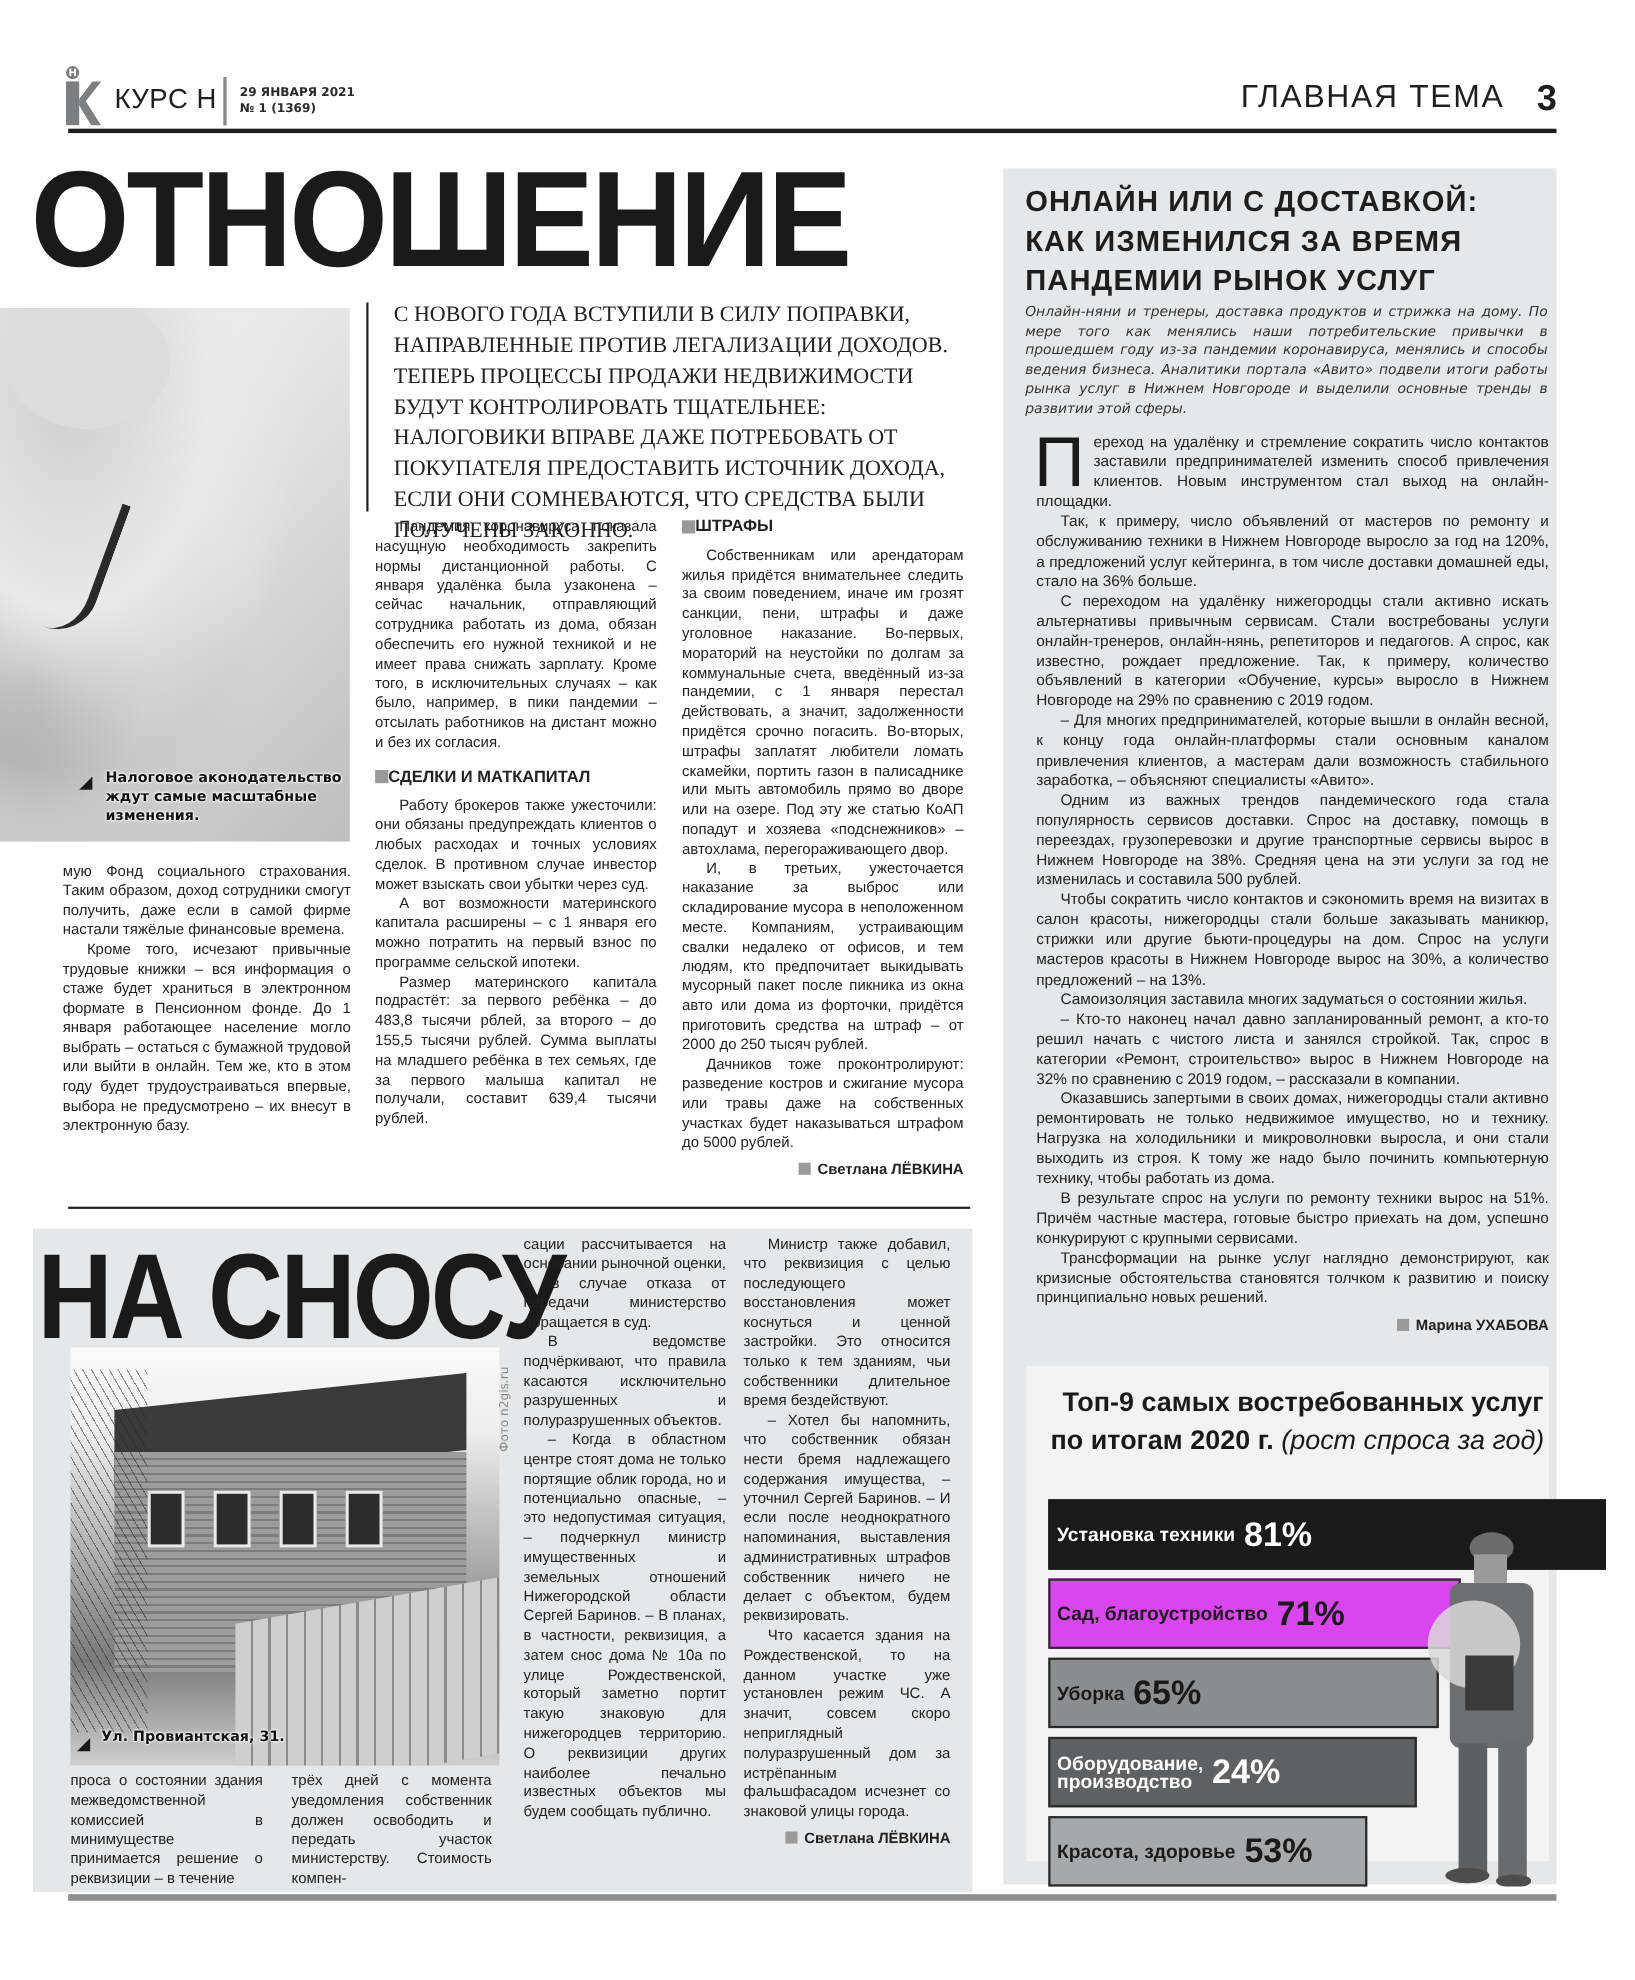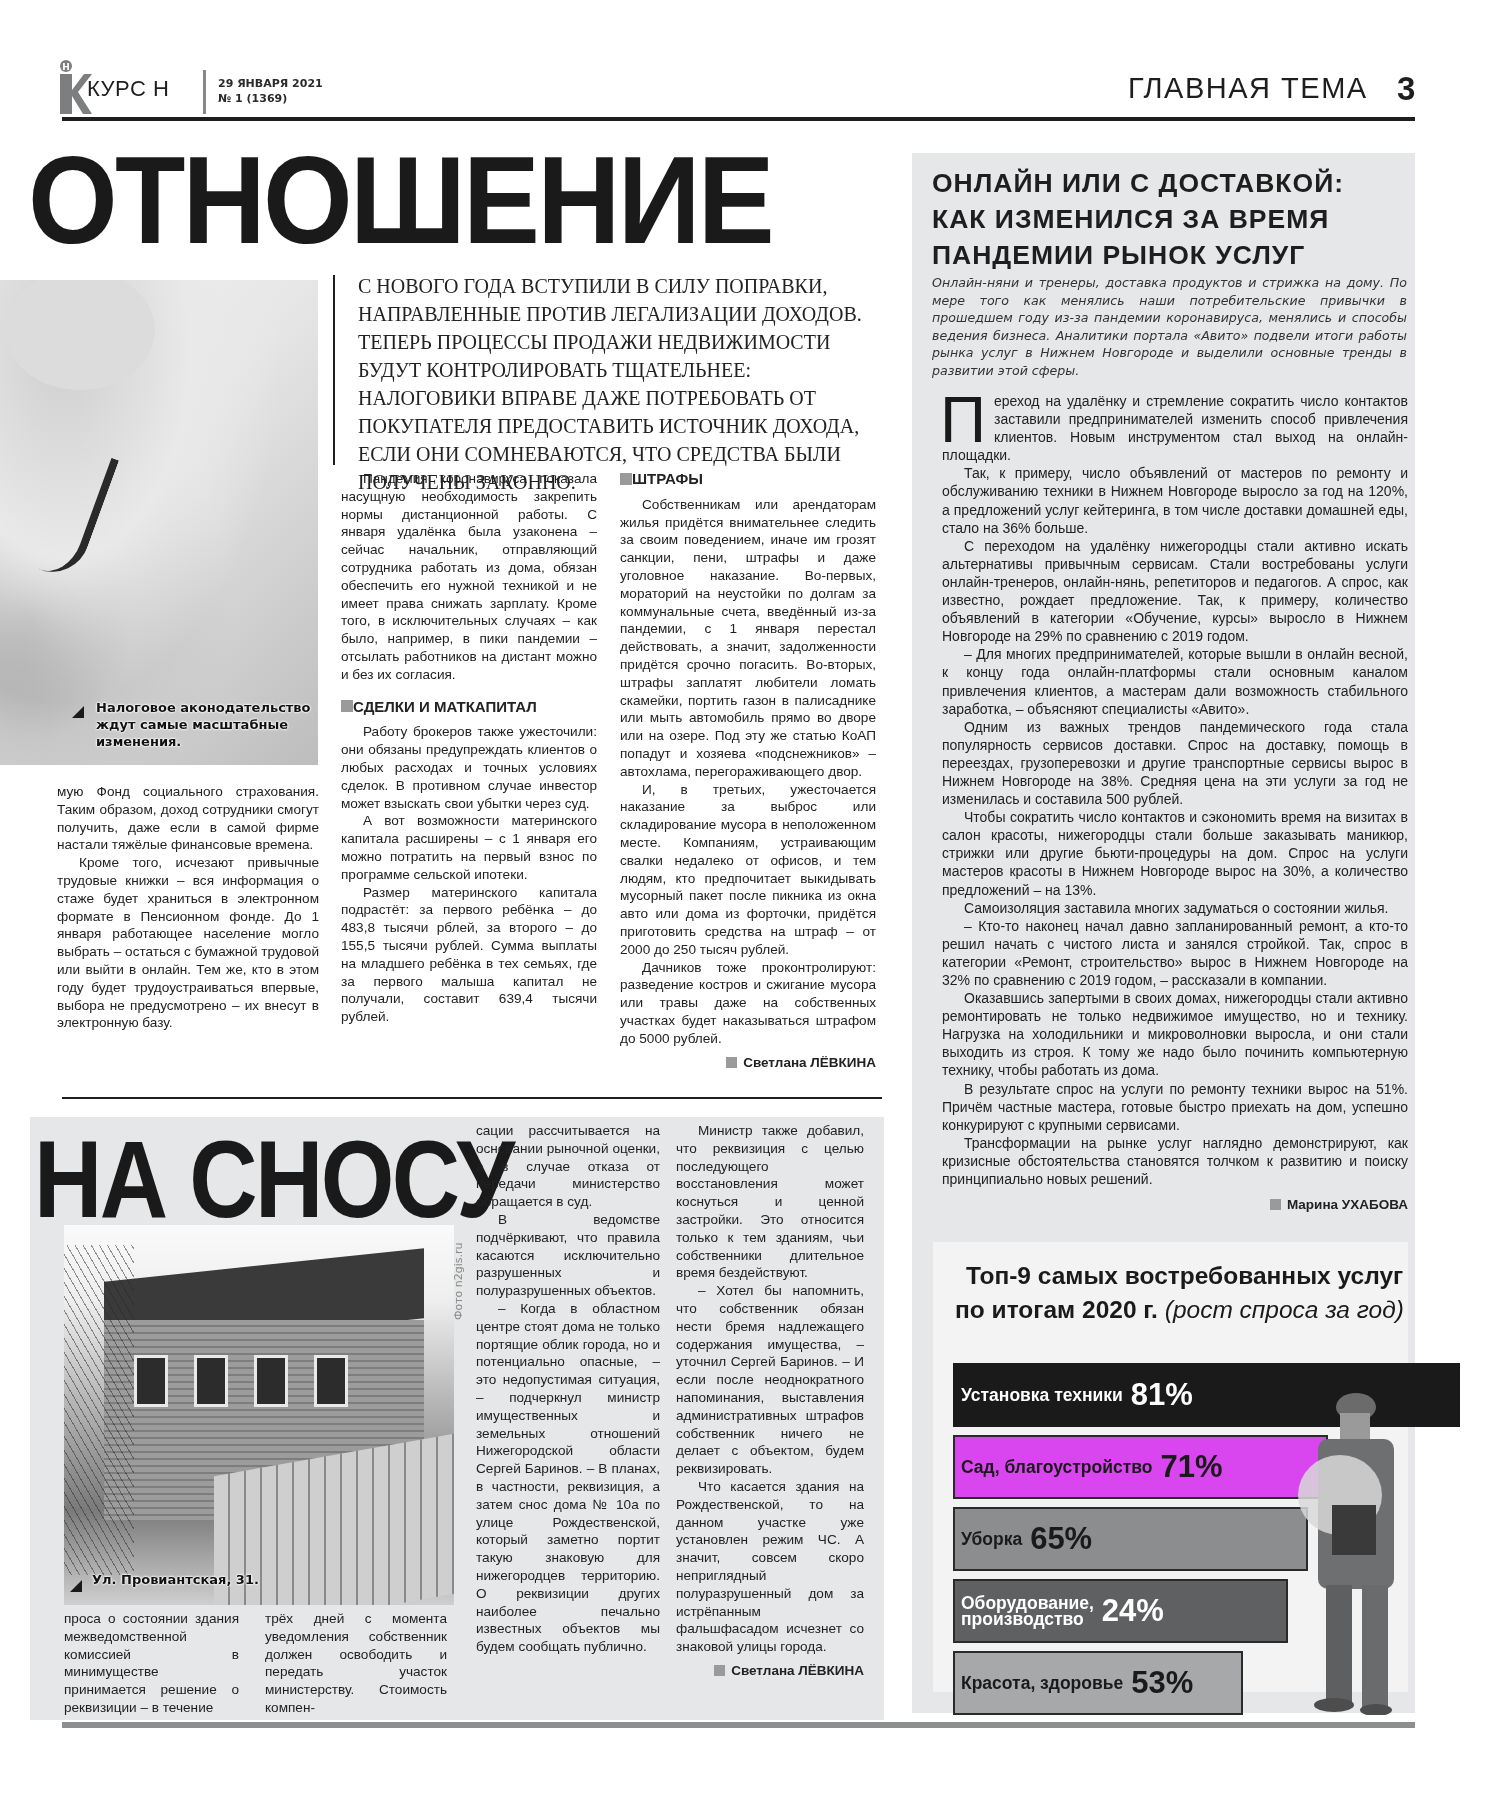--- a/index.html
+++ b/index.html
@@ -4,21 +4,21 @@
 <style>
   * { box-sizing: border-box; margin: 0; padding: 0; }
   html, body { width: 1486px; height: 1800px; background: #ffffff; overflow: hidden; }
   body { position: relative; font-family: "DejaVu Sans", sans-serif; color: #1e1e1e; }
 
   .abs { position: absolute; }
 
   
   .logo-k { left: 60px; top: 60px; width: 32px; height: 54px; }
   .logo-k svg { width: 100%; height: 100%; }
-  .logo-name { left: 87px; top: 76px; font-family: "Liberation Sans", sans-serif; font-size: 22px; color: #1e1e1e; letter-spacing: 0.5px; text-align: right; }
+  .logo-name { left: 104px; top: 76px; font-family: "Liberation Sans", sans-serif; font-size: 25px; color: #1e1e1e; letter-spacing: 0.5px; text-align: right; }
   .logo-sep { left: 203px; top: 70px; width: 3px; height: 44px; background: #888; }
   .issue-date { left: 218px; top: 77px; font-size: 11px; font-weight: bold; color: #2a2a2a; }
   .issue-num { left: 218px; top: 92px; font-size: 11px; font-weight: bold; color: #2a2a2a; }
   .section-title { left: 1128px; top: 72px; font-family: "Liberation Sans", sans-serif; font-size: 29px; letter-spacing: 1.5px; color: #1e1e1e; }
   .page-num { left: 1397px; top: 70px; font-family: "Liberation Sans", sans-serif; font-size: 33px; font-weight: bold; color: #1e1e1e; }
   .header-rule { left: 62px; top: 117px; width: 1353px; height: 4px; background: #1e1e1e; }
 
   
   .headline1 { left: 28px; top: 138px; font-family: "Liberation Sans", sans-serif; font-weight: bold; font-size: 124px; letter-spacing: -3px; transform: scaleX(0.93); transform-origin: left top; color: #1a1a1a; line-height: 1; }
   .photo1 { left: 0; top: 280px; width: 318px; height: 485px; background:

